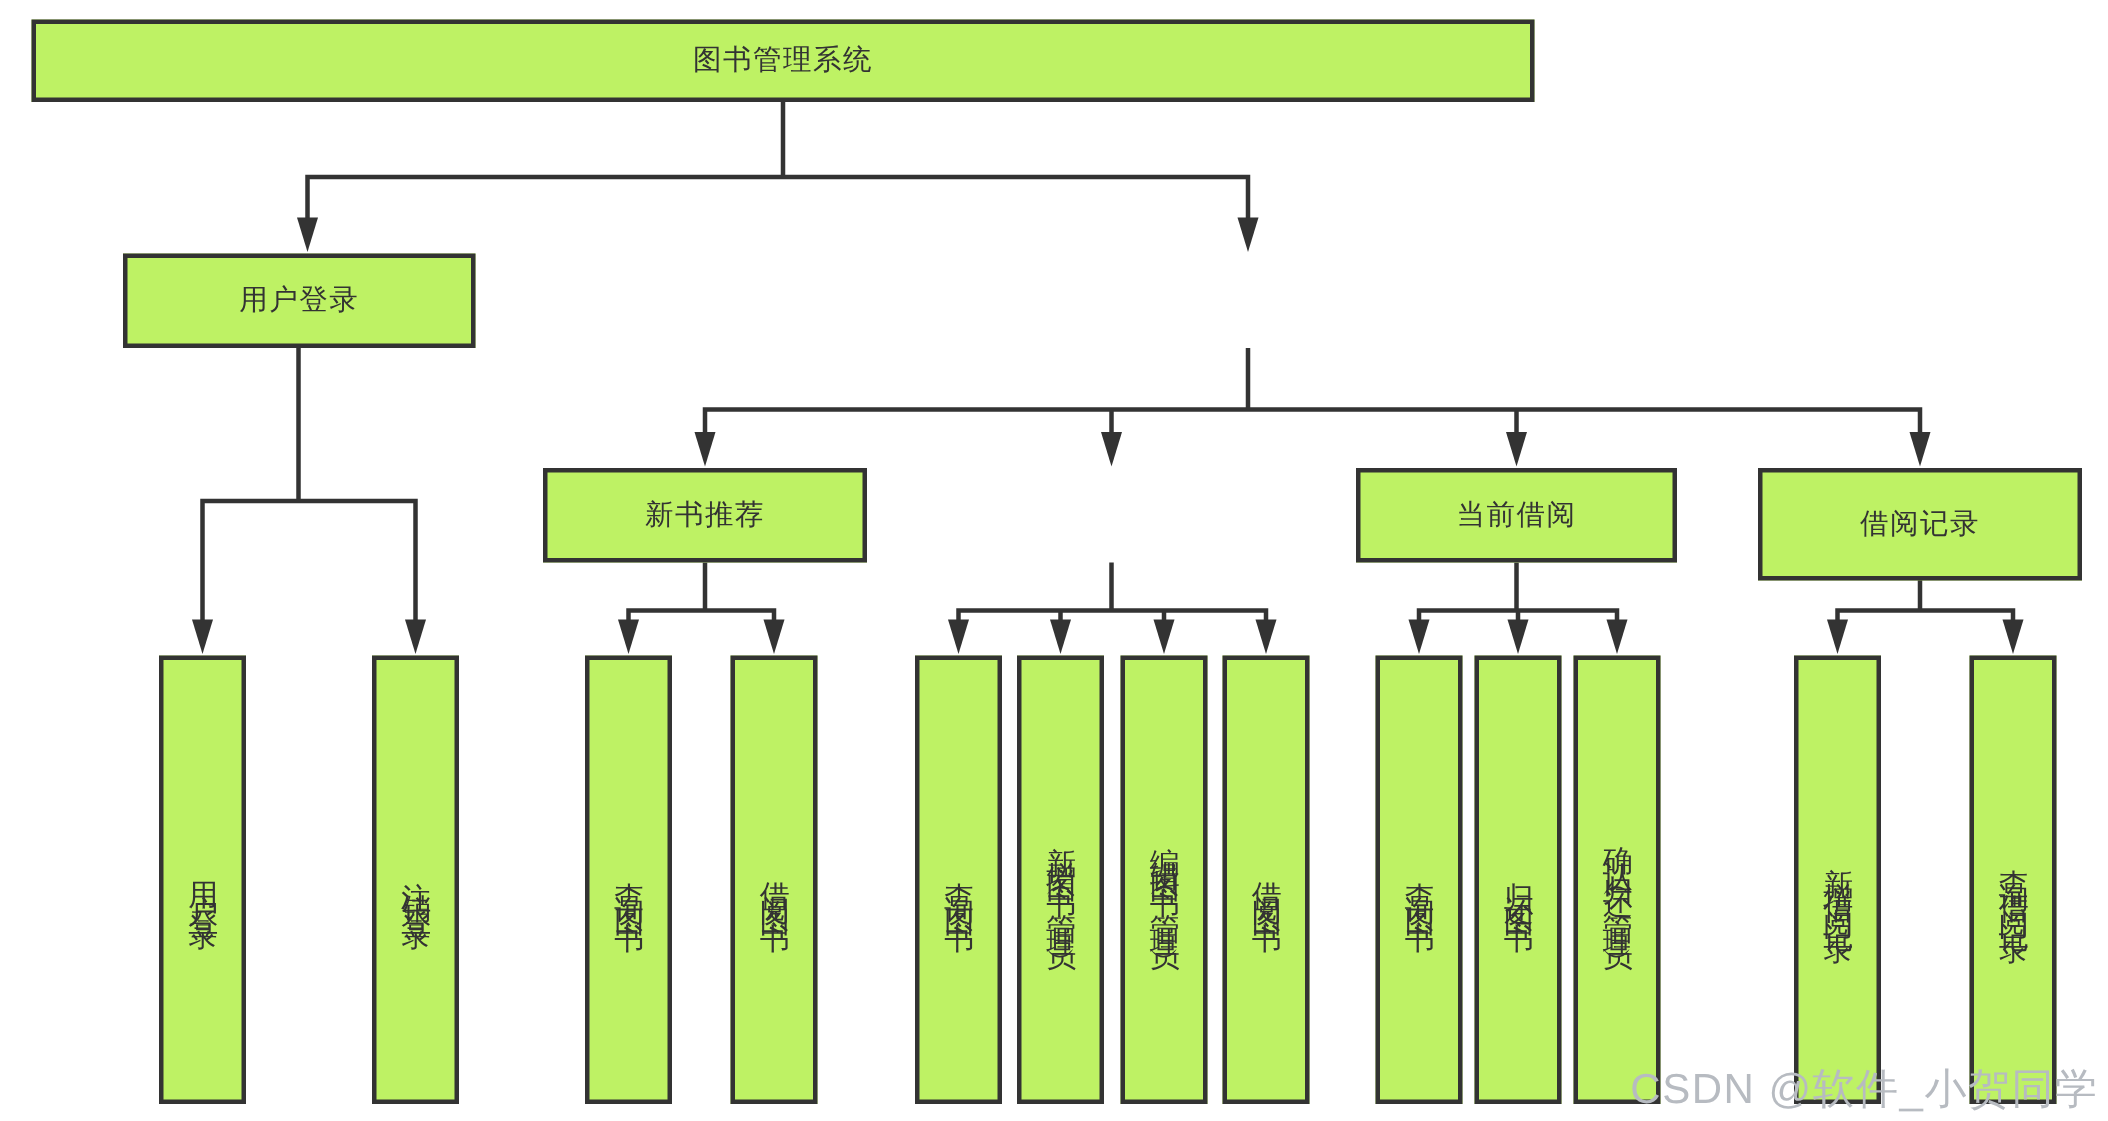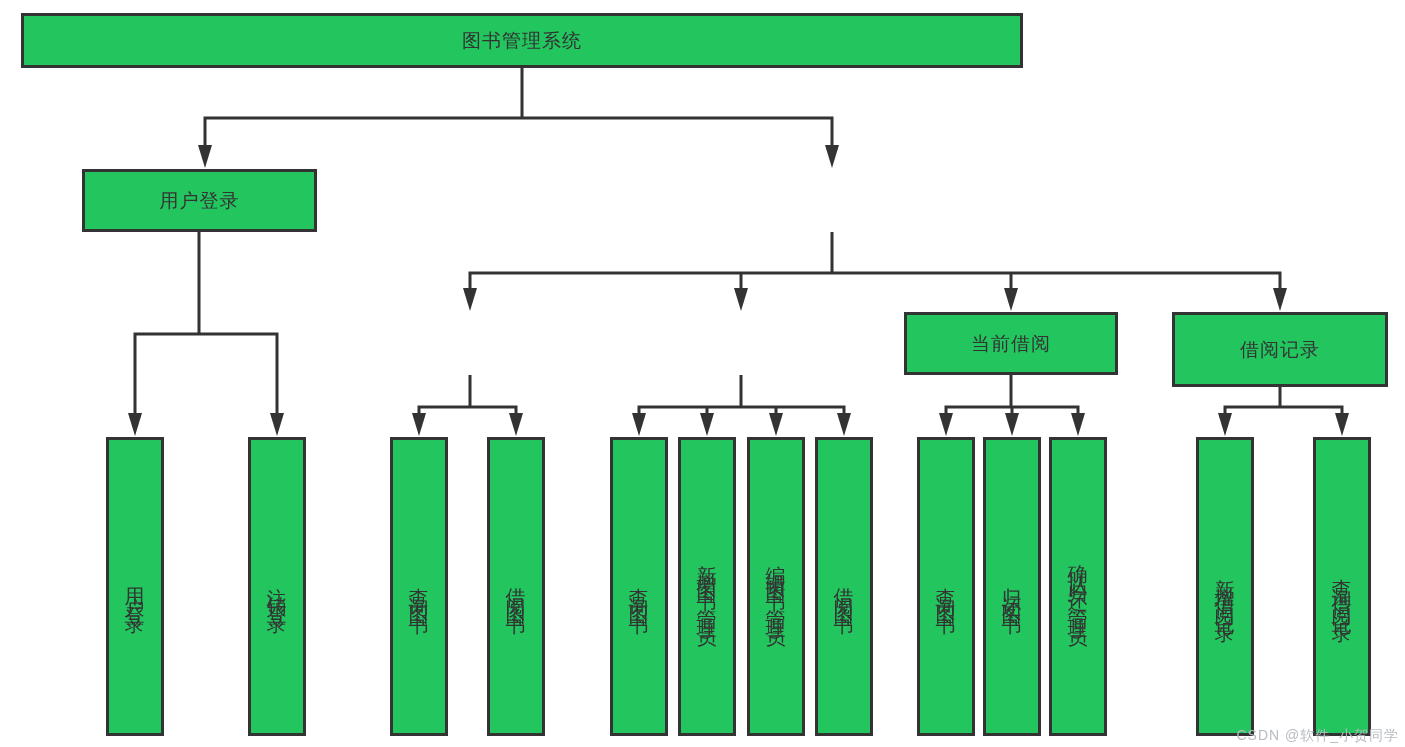--- a/index.html
+++ b/index.html
@@ -17,21 +17,21 @@
   }
   svg.wires {
     position: absolute;
     left: 0; top: 0;
     width: 1405px; height: 747px;
   }
   .box {
     position: absolute;
     box-sizing: border-box;
     border: 3px solid #333333;
-    background: #22c55e;
+    background: #bef264;
     color: #333333;
     display: flex;
     align-items: center;
     justify-content: center;
     font-size: 19px;
     letter-spacing: 1px;
     text-align: center;
   }
   .hbox { line-height: 1; }
   .vbox {
@@ -57,21 +57,21 @@
   .l-g1a { left: 106px; }  .l-g1b { left: 248px; }
   .l-g2a { left: 390px; }  .l-g2b { left: 487px; }
   .l-g3a { left: 610px; }  .l-g3b { left: 678px; }
   .l-g3c { left: 747px; }  .l-g3d { left: 815px; }
   .l-g4a { left: 917px; }  .l-g4b { left: 983px; }  .l-g4c { left: 1049px; }
   .l-g5a { left: 1196px; } .l-g5b { left: 1313px; }
   .watermark {
     position: absolute;
     right: 6px;
     bottom: 2px;
-    font-size: 14px;
+    font-size: 28px;
     color: #b7bbc1;
     letter-spacing: 1px;
     z-index: 5;
     white-space: nowrap;
   }
 </style>
 </head>
 <body>
 
 <div id="stage">
@@ -116,20 +116,23 @@
   </svg>
 
   <div class="box hbox n-root">
     <span>图书管理系统</span>
   </div>
 
   <div class="box hbox n-login">
     <span>用户登录</span>
   </div>
 
+  <div class="box hbox n-new">
+    <span>新书推荐</span>
+  </div>
   <div class="box hbox n-cur">
     <span>当前借阅</span>
   </div>
   <div class="box hbox n-rec">
     <span>借阅记录</span>
   </div>
 
   <div class="box vbox leaf l-g1a">用户登录</div>
   <div class="box vbox leaf l-g1b">注销登录</div>
 

